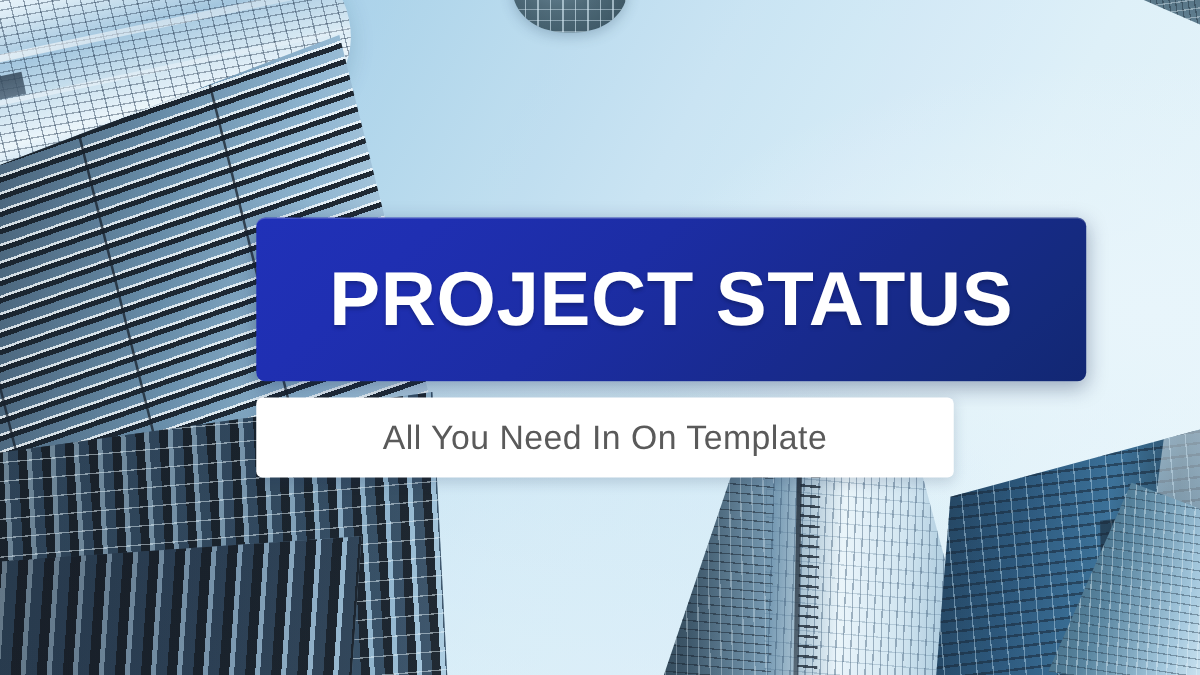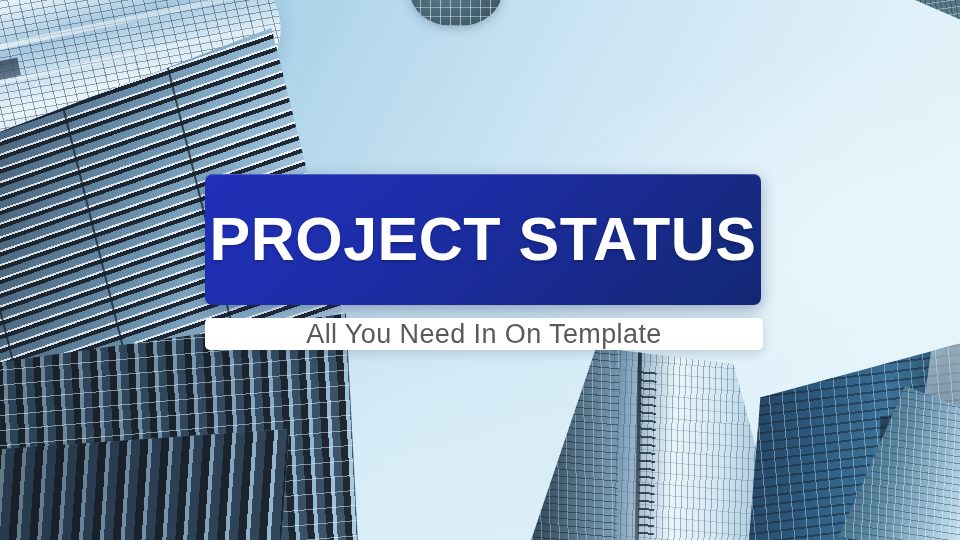--- a/index.html
+++ b/index.html
@@ -226,21 +226,21 @@
   #tower-bottom-left .fins {
     position:absolute; inset:-8px;
     background-image:
       repeating-linear-gradient(90deg, rgba(5,10,18,.95) 0 8px, rgba(176,208,230,.45) 8px 12px, rgba(24,42,62,.9) 12px 21px);
   }
 
   
   .title-plaque {
     position:absolute;
     left:205px; top:174px;
-    width:556px; height:131px;
+    width:664px; height:131px;
     border-radius:7px;
     background:linear-gradient(138deg,#2031b8 0%,#1f2fb2 18%,#1c2da4 42%,#182a8d 68%,#142a7c 88%,#122773 100%);
     box-shadow:0 5px 16px rgba(10,25,70,.34), 0 1px 0 rgba(255,255,255,.22) inset;
     display:flex; align-items:center; justify-content:center;
   }
   .title-text {
     color:#ffffff;
     font-family:"Liberation Sans", sans-serif;
     font-size:61px;
     font-weight:700;
@@ -248,21 +248,21 @@
     line-height:1;
     white-space:nowrap;
     text-shadow:0 2px 3px rgba(5,15,55,.3);
     user-select:none;
   }
 
   
   .subtitle-bar {
     position:absolute;
     left:205px; top:318px;
-    width:558px; height:32px;
+    width:558px; height:64px;
     border-radius:5px;
     background:#ffffff;
     box-shadow:0 3px 11px rgba(20,45,80,.18);
     display:flex; align-items:center; justify-content:center;
   }
   .subtitle-text {
     color:#5a5a5a;
     font-family:"Liberation Sans", sans-serif;
     font-size:27px;
     font-weight:300;

